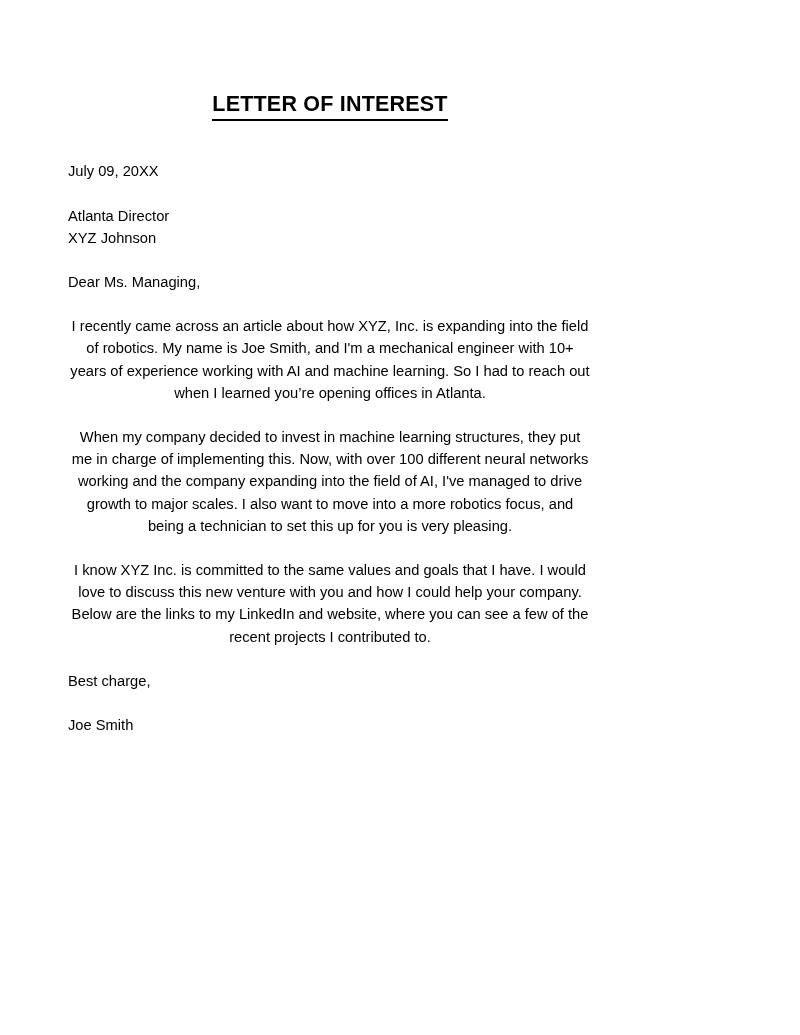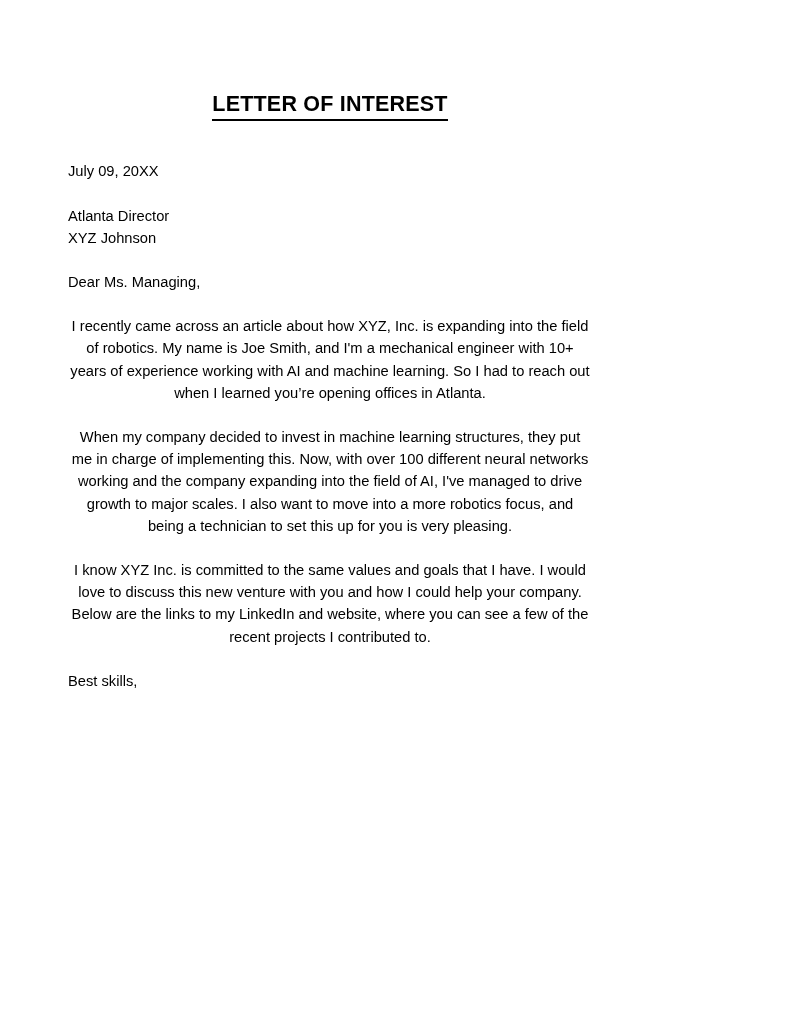--- a/index.html
+++ b/index.html
@@ -79,18 +79,19 @@
       <span class="addr-line">Atlanta Director</span>
       <span class="addr-line">XYZ Johnson</span>
     </div>
 
     <p class="block gap-after">Dear Ms. Managing,</p>
 
     <p class="para">I recently came across an article about how XYZ, Inc. is expanding into the field of robotics. My name is Joe Smith, and I'm a mechanical engineer with 10+ years of experience working with AI and machine learning. So I had to reach out when I learned you’re opening offices in Atlanta.</p>
     <p class="para">When my company decided to invest in machine learning structures, they put me in charge of implementing this. Now, with over 100 different neural networks working and the company expanding into the field of AI, I've managed to drive growth to major scales. I also want to move into a more robotics focus, and being a technician to set this up for you is very pleasing.</p>
     <p class="para">I know XYZ Inc. is committed to the same values and goals that I have. I would love to discuss this new venture with you and how I could help your company. Below are the links to my LinkedIn and website, where you can see a few of the recent projects I contributed to.</p>
 
-    <p class="block gap-after">Best skills,</p>
+    <p class="block gap-after">Best charge,</p>
 
+    <p class="block">Joe Smith</p>
 
   </div>
 
 </div>
 
 </body></html>

